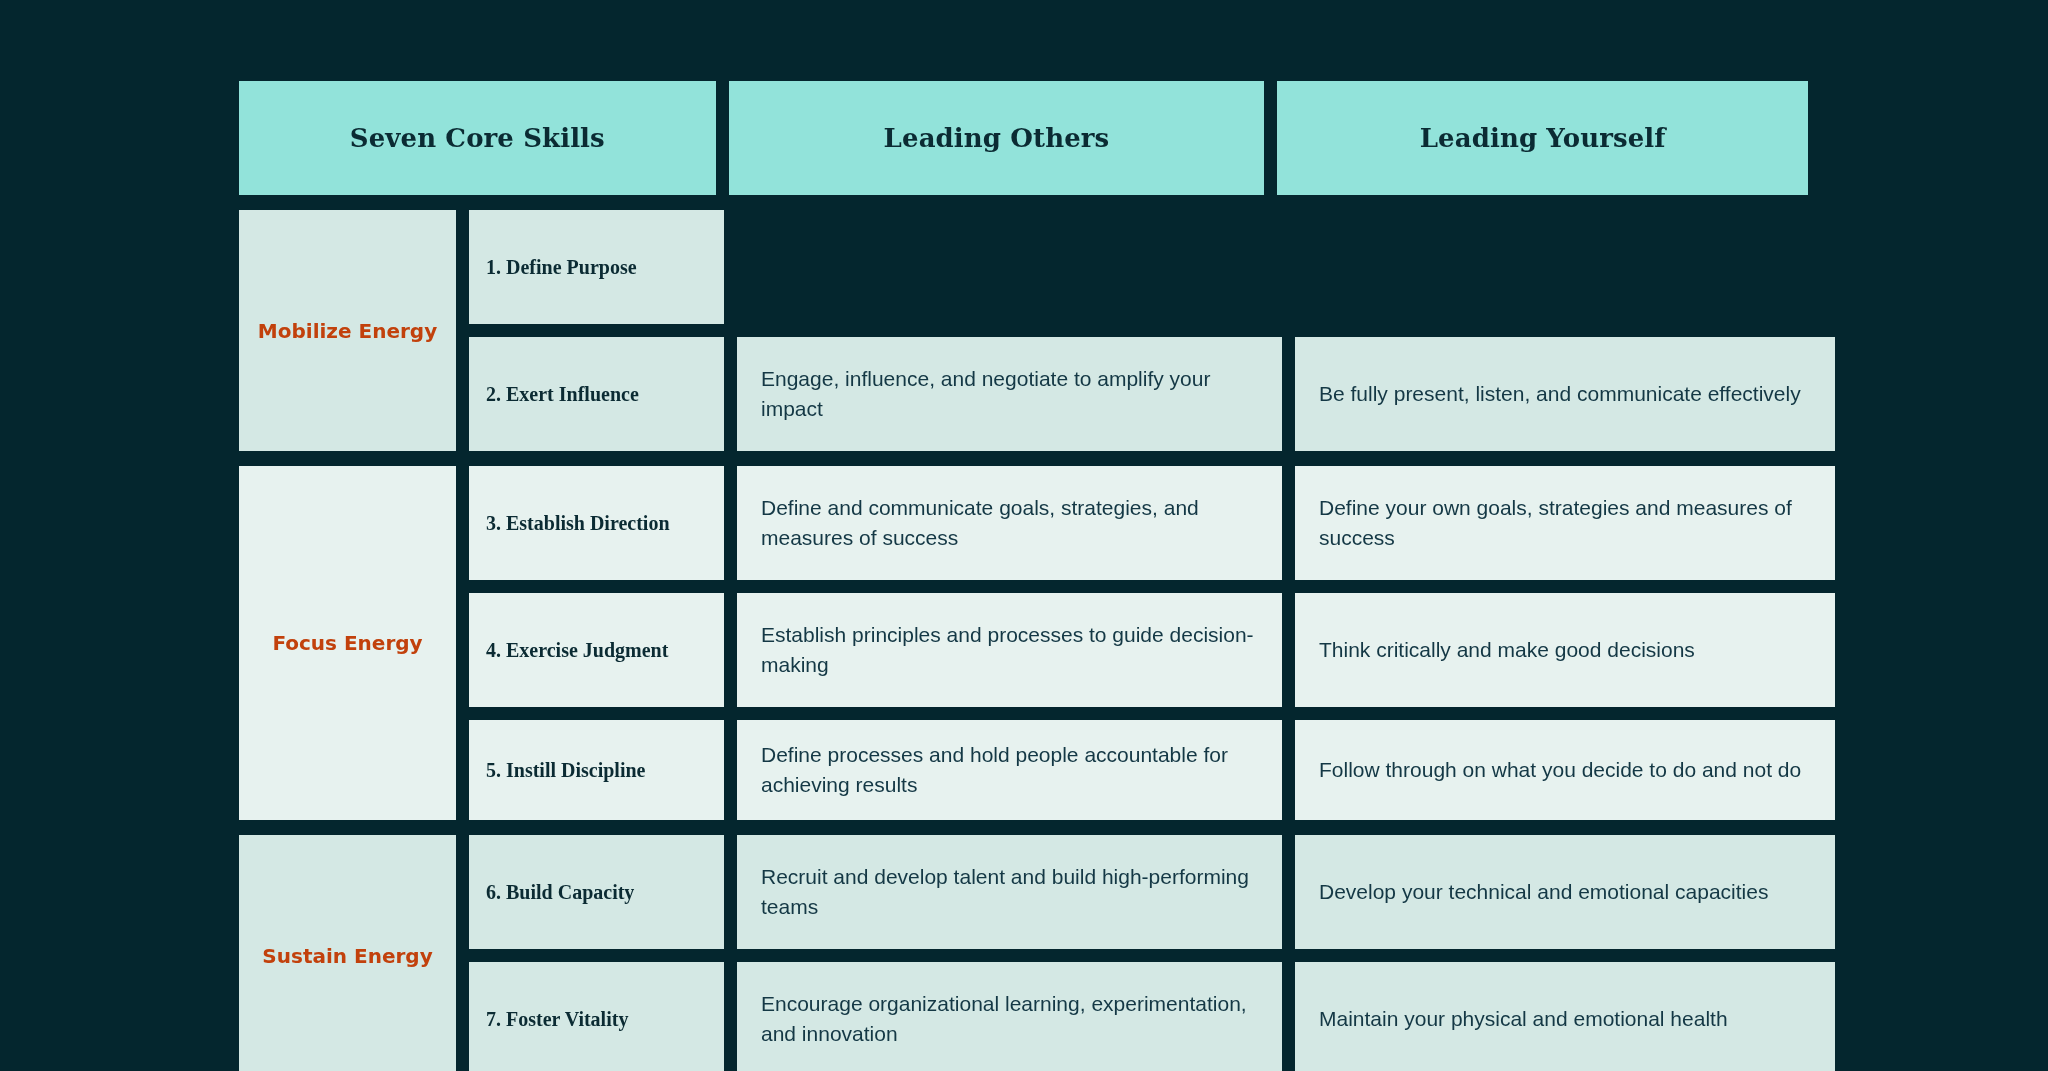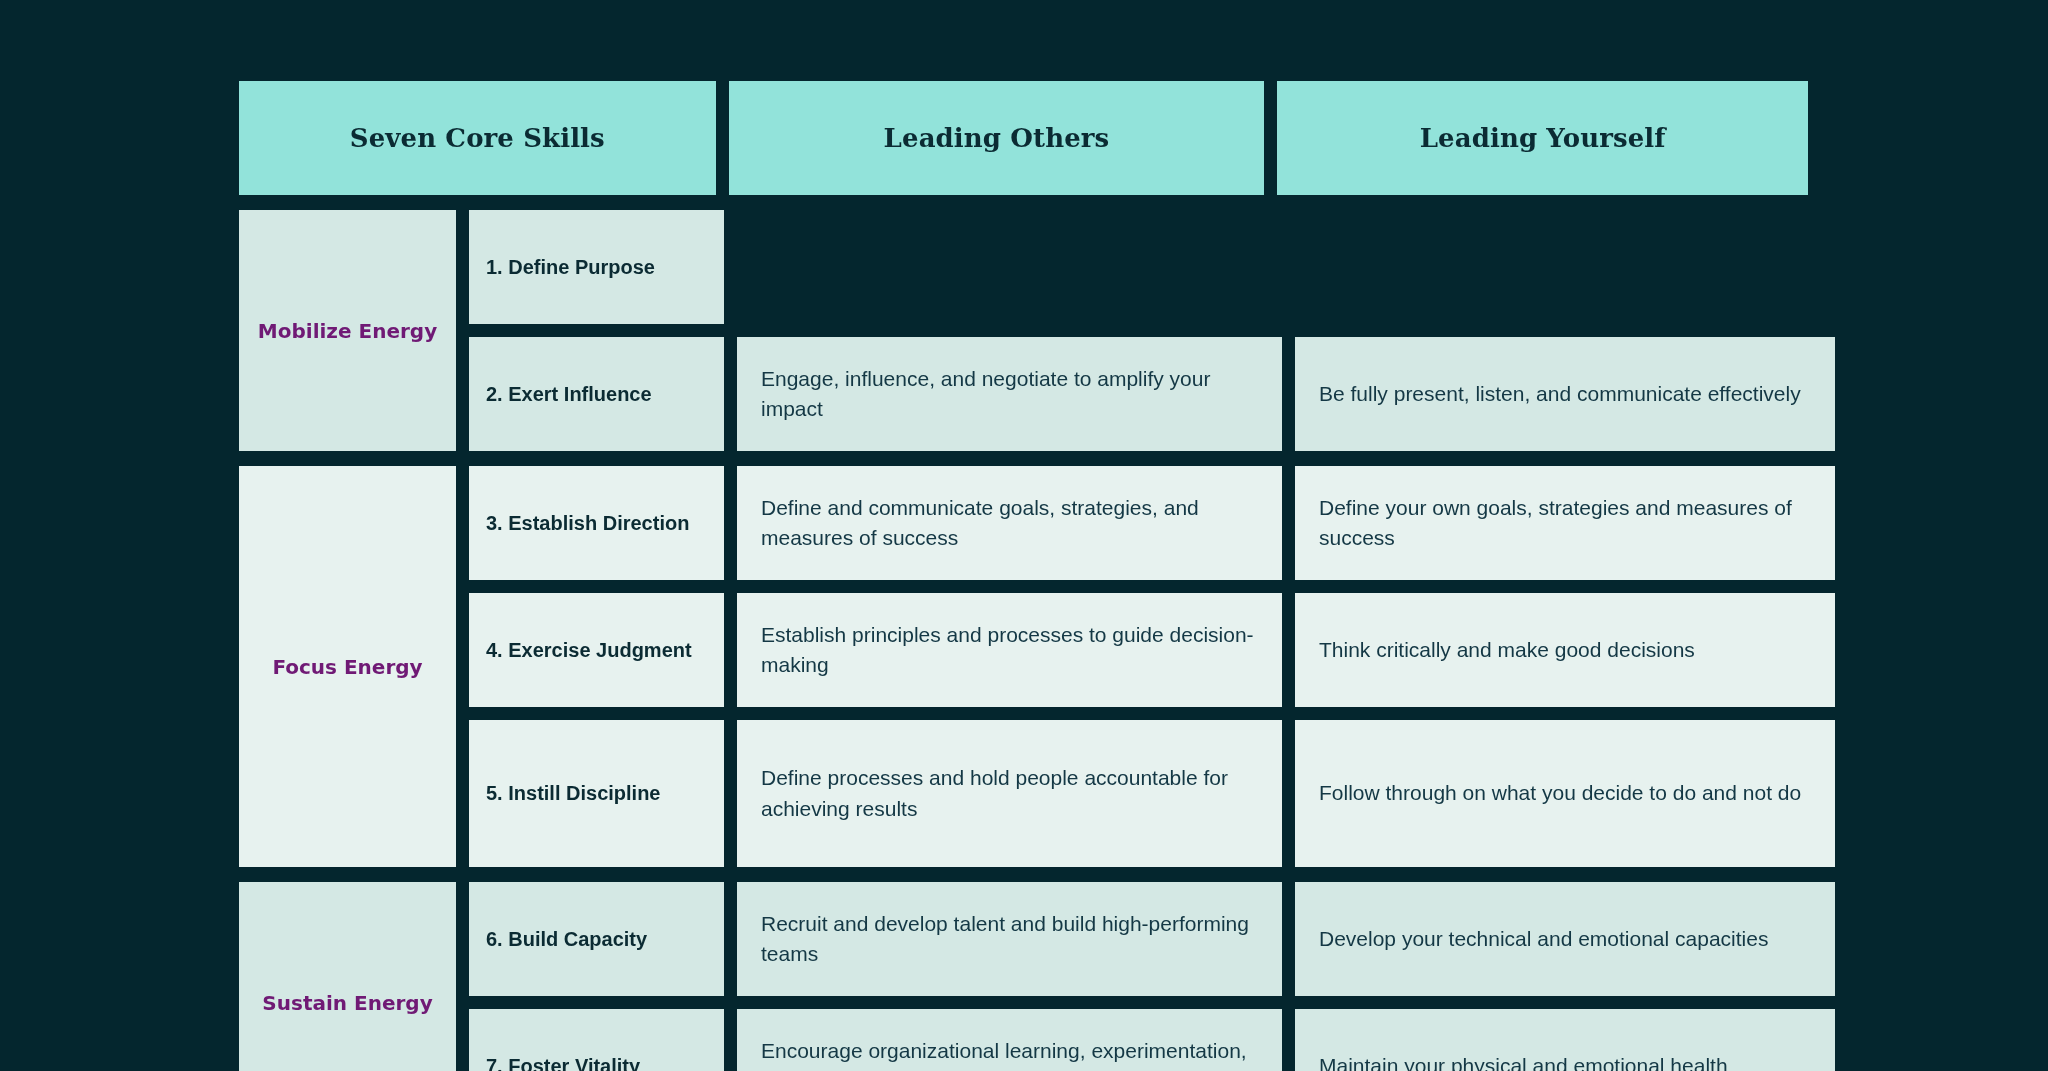--- a/index.html
+++ b/index.html
@@ -64,21 +64,21 @@
   }
   .group:last-child { margin-bottom: 0; }
 
   .cat-cell {
     width: 217px;
     flex: 0 0 217px;
     display: flex;
     align-items: center;
     justify-content: center;
     box-sizing: border-box;
-    color: #701a75;
+    color: #c2410c;
     font-family: "DejaVu Sans", sans-serif;
     font-weight: bold;
     font-size: 20px;
     text-align: center;
     padding: 4px 8px;
   }
 
   .gap-col { width: 13px; flex: 0 0 13px; }
 
   .rows-wrap {
@@ -93,21 +93,21 @@
   }
   .row:last-child { margin-bottom: 0; }
 
   .skill-cell {
     width: 255px;
     flex: 0 0 255px;
     display: flex;
     align-items: center;
     box-sizing: border-box;
     color: #0b2b33;
-    font-family: Liberation Sans, sans-serif;
+    font-family: Liberation Serif, serif;
     font-weight: bold;
     font-size: 20px;
     padding: 10px 0 10px 17px;
     line-height: 1.25;
   }
 
   .desc-cell {
     display: flex;
     align-items: center;
     box-sizing: border-box;
@@ -133,21 +133,21 @@
 
   .tint-c .cat-cell,
   .tint-c .skill-cell,
   .tint-c .desc-cell { background: #d4e8e4; }
 
   
   .h-1 { height: 114px; }
   .h-2 { height: 114px; }
   .h-3 { height: 114px; }
   .h-4 { height: 114px; }
-  .h-5 { height: 147px; }
+  .h-5 { height: 100px; }
   .h-6 { height: 114px; }
   .h-7 { height: 114px; }
 </style>
 </head>
 <body>
 
 <div class="canvas">
 
   <div class="matrix">
 

